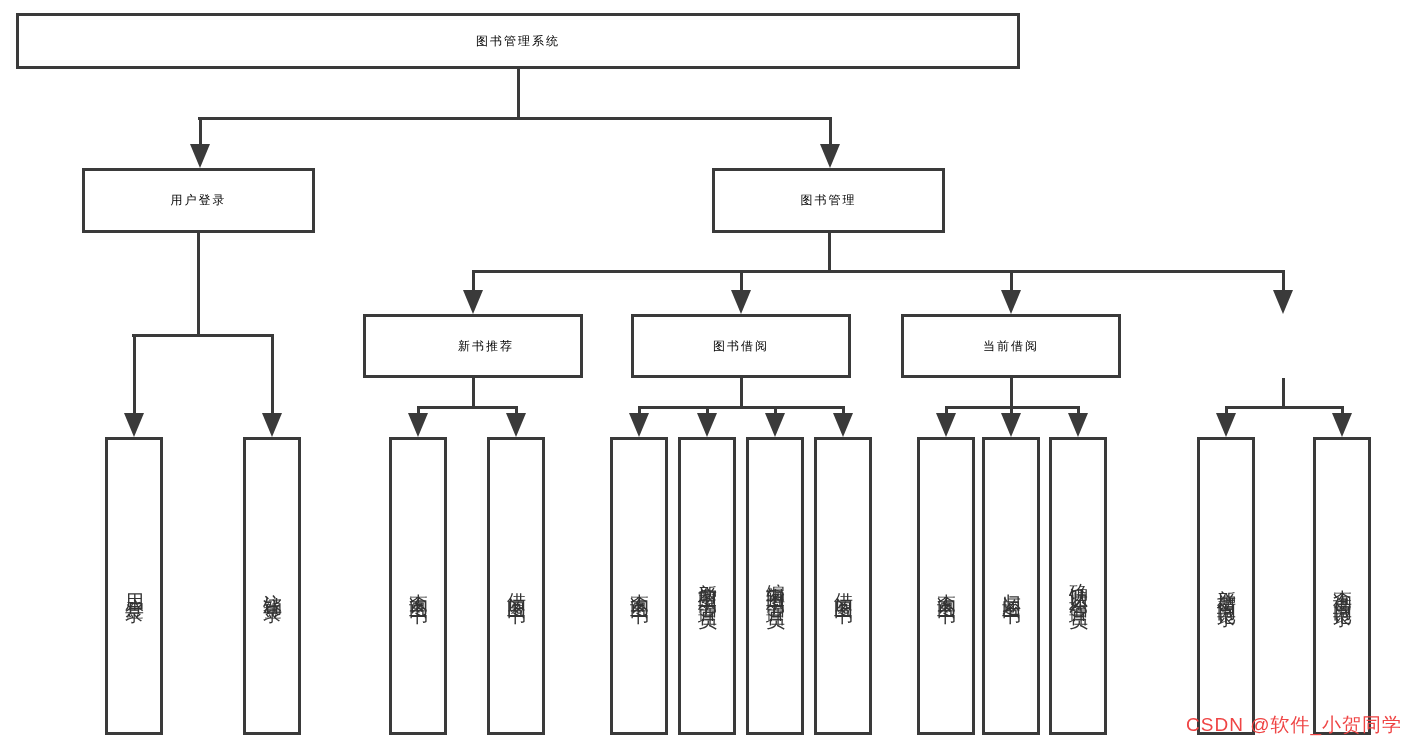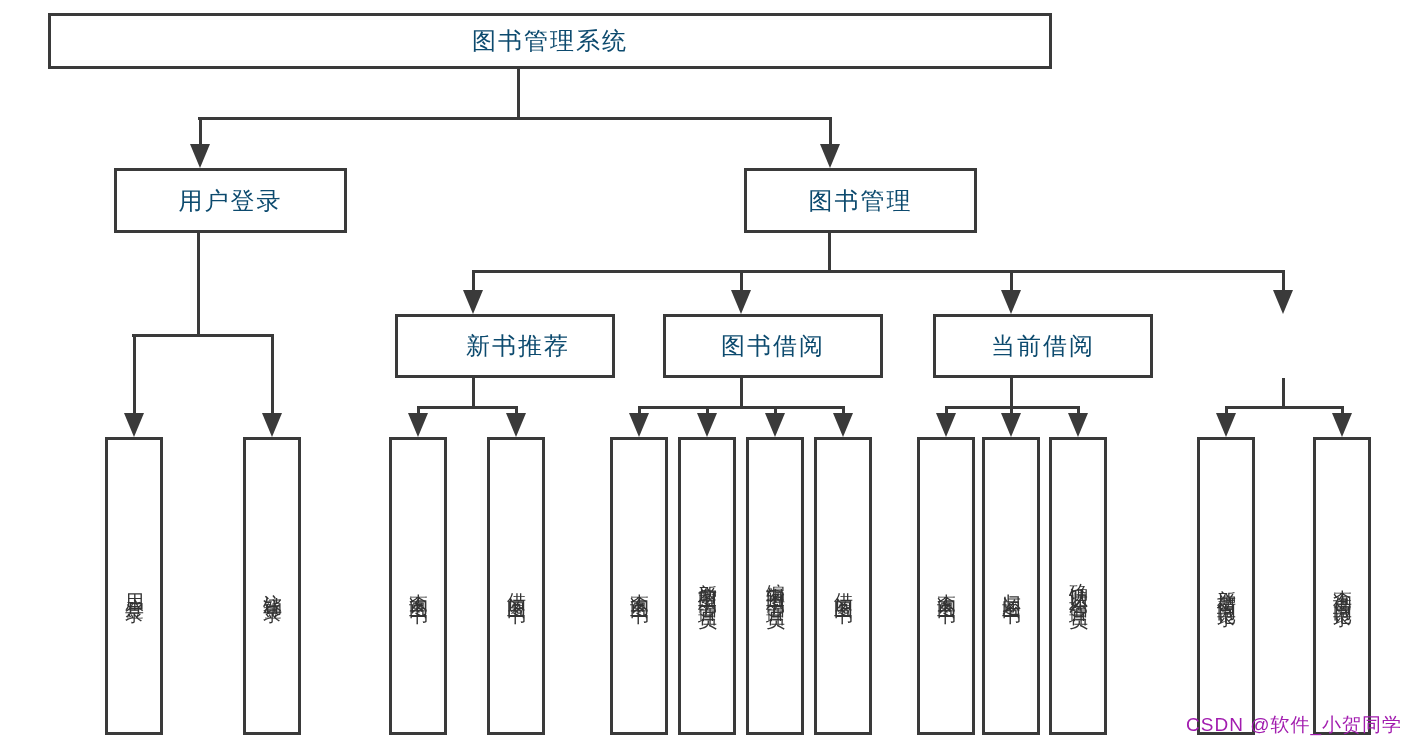--- a/index.html
+++ b/index.html
@@ -5,21 +5,21 @@
   html,body{margin:0;padding:0;background:#fff;}
   .canvas{
     position:relative;width:1405px;height:747px;background:#ffffff;
     font-family:"Liberation Sans","DejaVu Sans",sans-serif;overflow:hidden;
   }
   
   .box{
     position:absolute;box-sizing:border-box;border:3px solid #3a3a3a;
     background:#ffffff;display:flex;align-items:center;justify-content:center;
   }
-  .hbox{font-size:24px;color:#0c4a6e;letter-spacing:2px;margin-left:32px;}
+  .hbox{font-size:12px;color:#000000;letter-spacing:2px;}
   .root{left:16px;top:13px;width:1004px;height:56px;}
   .l2{width:233px;height:65px;top:168px;}
   .b-user{left:82px;}
   .b-mgmt{left:712px;}
   .l3{width:220px;height:64px;top:314px;}
   .b-rec{left:363px;padding-left:26px;}
   .b-borrow{left:631px;}
   .b-current{left:901px;text-align:right;}
   .b-records{left:1173px;}
   .leaf{width:58px;height:298px;top:437px;}
@@ -32,21 +32,21 @@
   .hl{height:3px;}
   .vl{width:3px;}
   
   .ar{position:absolute;width:3px;background:#3a3a3a;}
   .ar::after{
     content:"";position:absolute;top:100%;left:50%;margin-left:-10px;
     width:0;height:0;border-left:10px solid transparent;
     border-right:10px solid transparent;border-top:24px solid #3a3a3a;
   }
   .watermark{
-    position:absolute;top:712px;right:3px;font-size:19px;color:#a21caf;
+    position:absolute;top:712px;right:3px;font-size:19px;color:#ef4444;
     letter-spacing:1px;z-index:5;
   }
 </style>
 </head>
 <body>
 
 <div class="canvas">
 
   <div class="box hbox root">图书管理系统</div>
 

